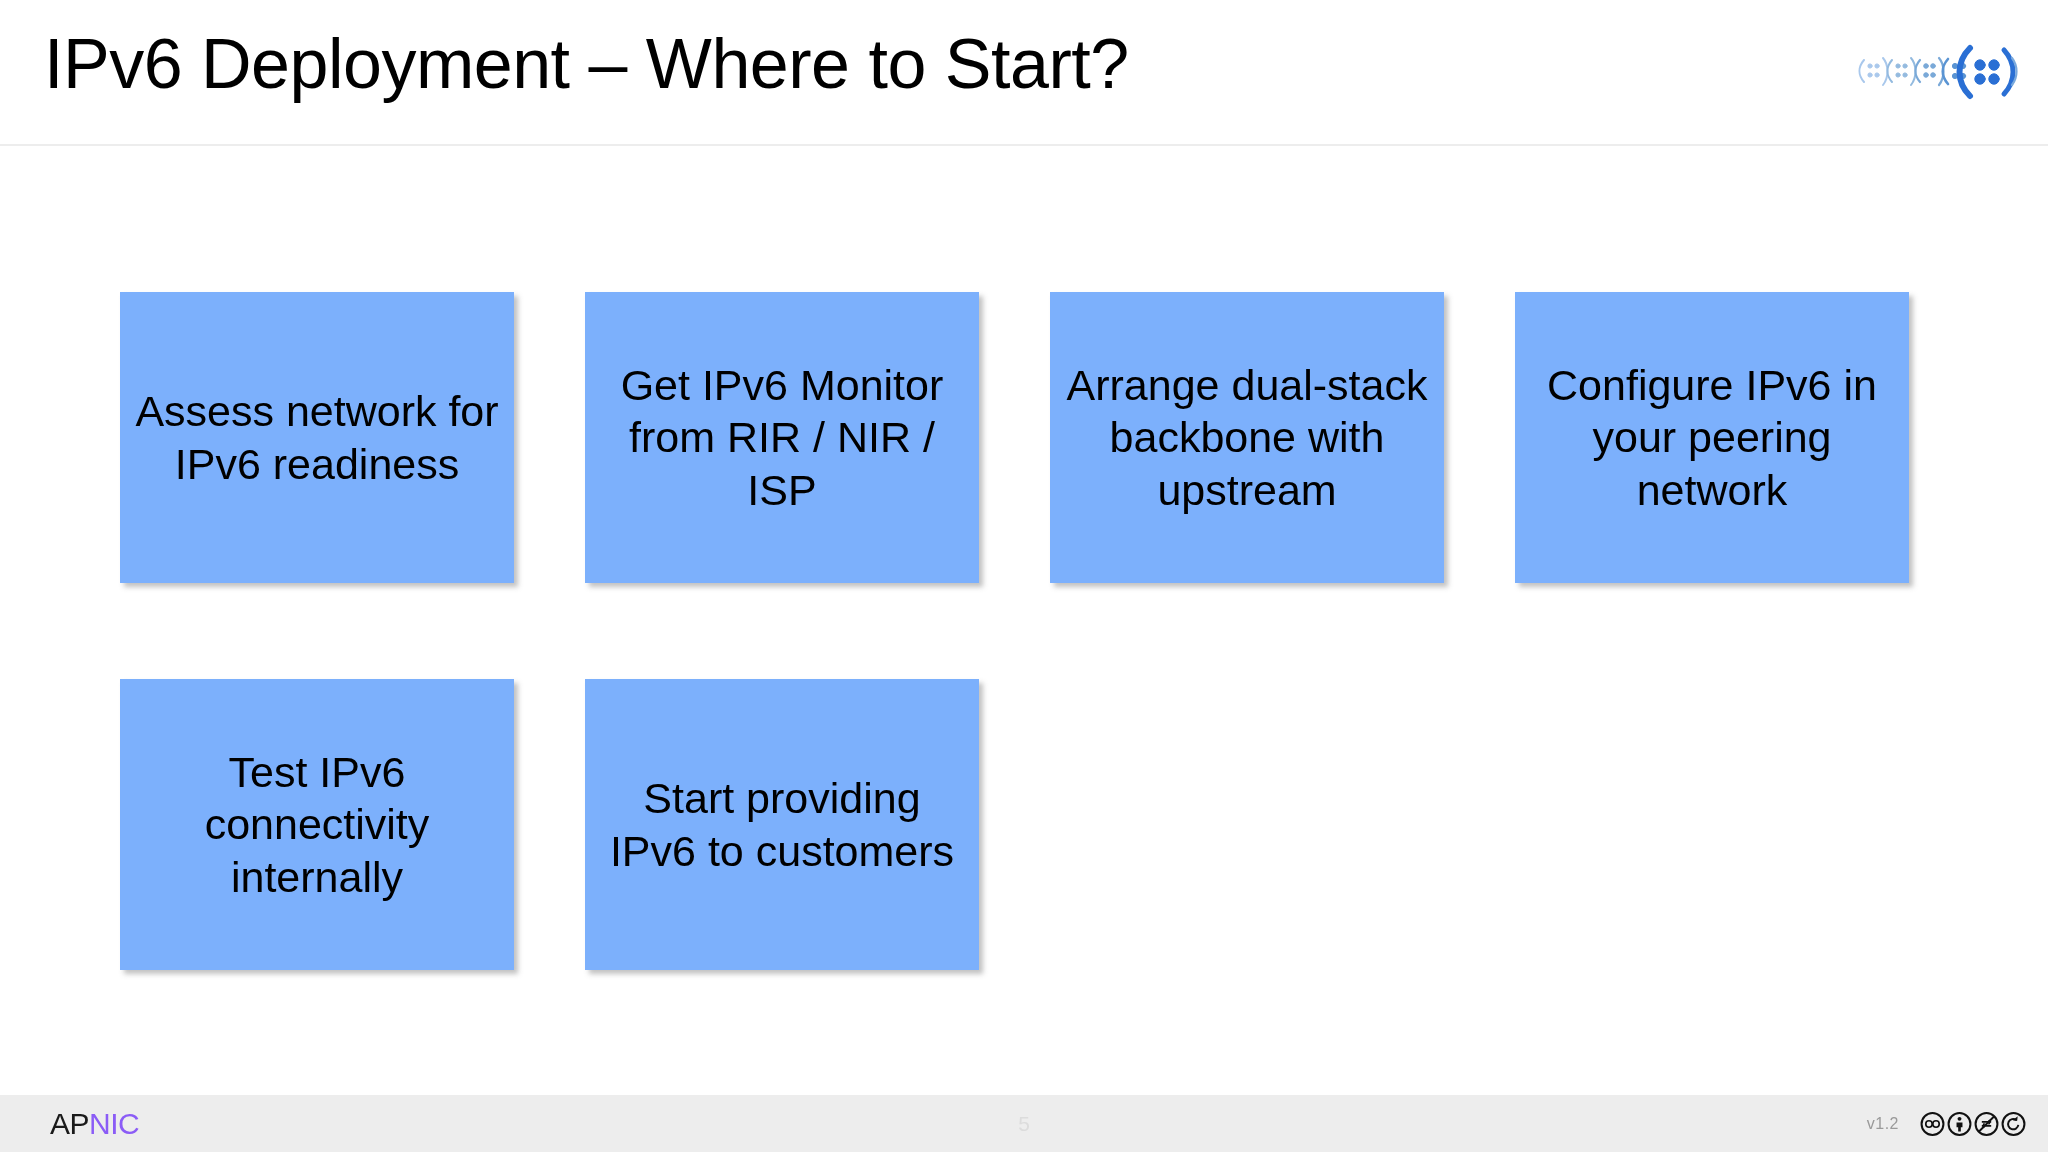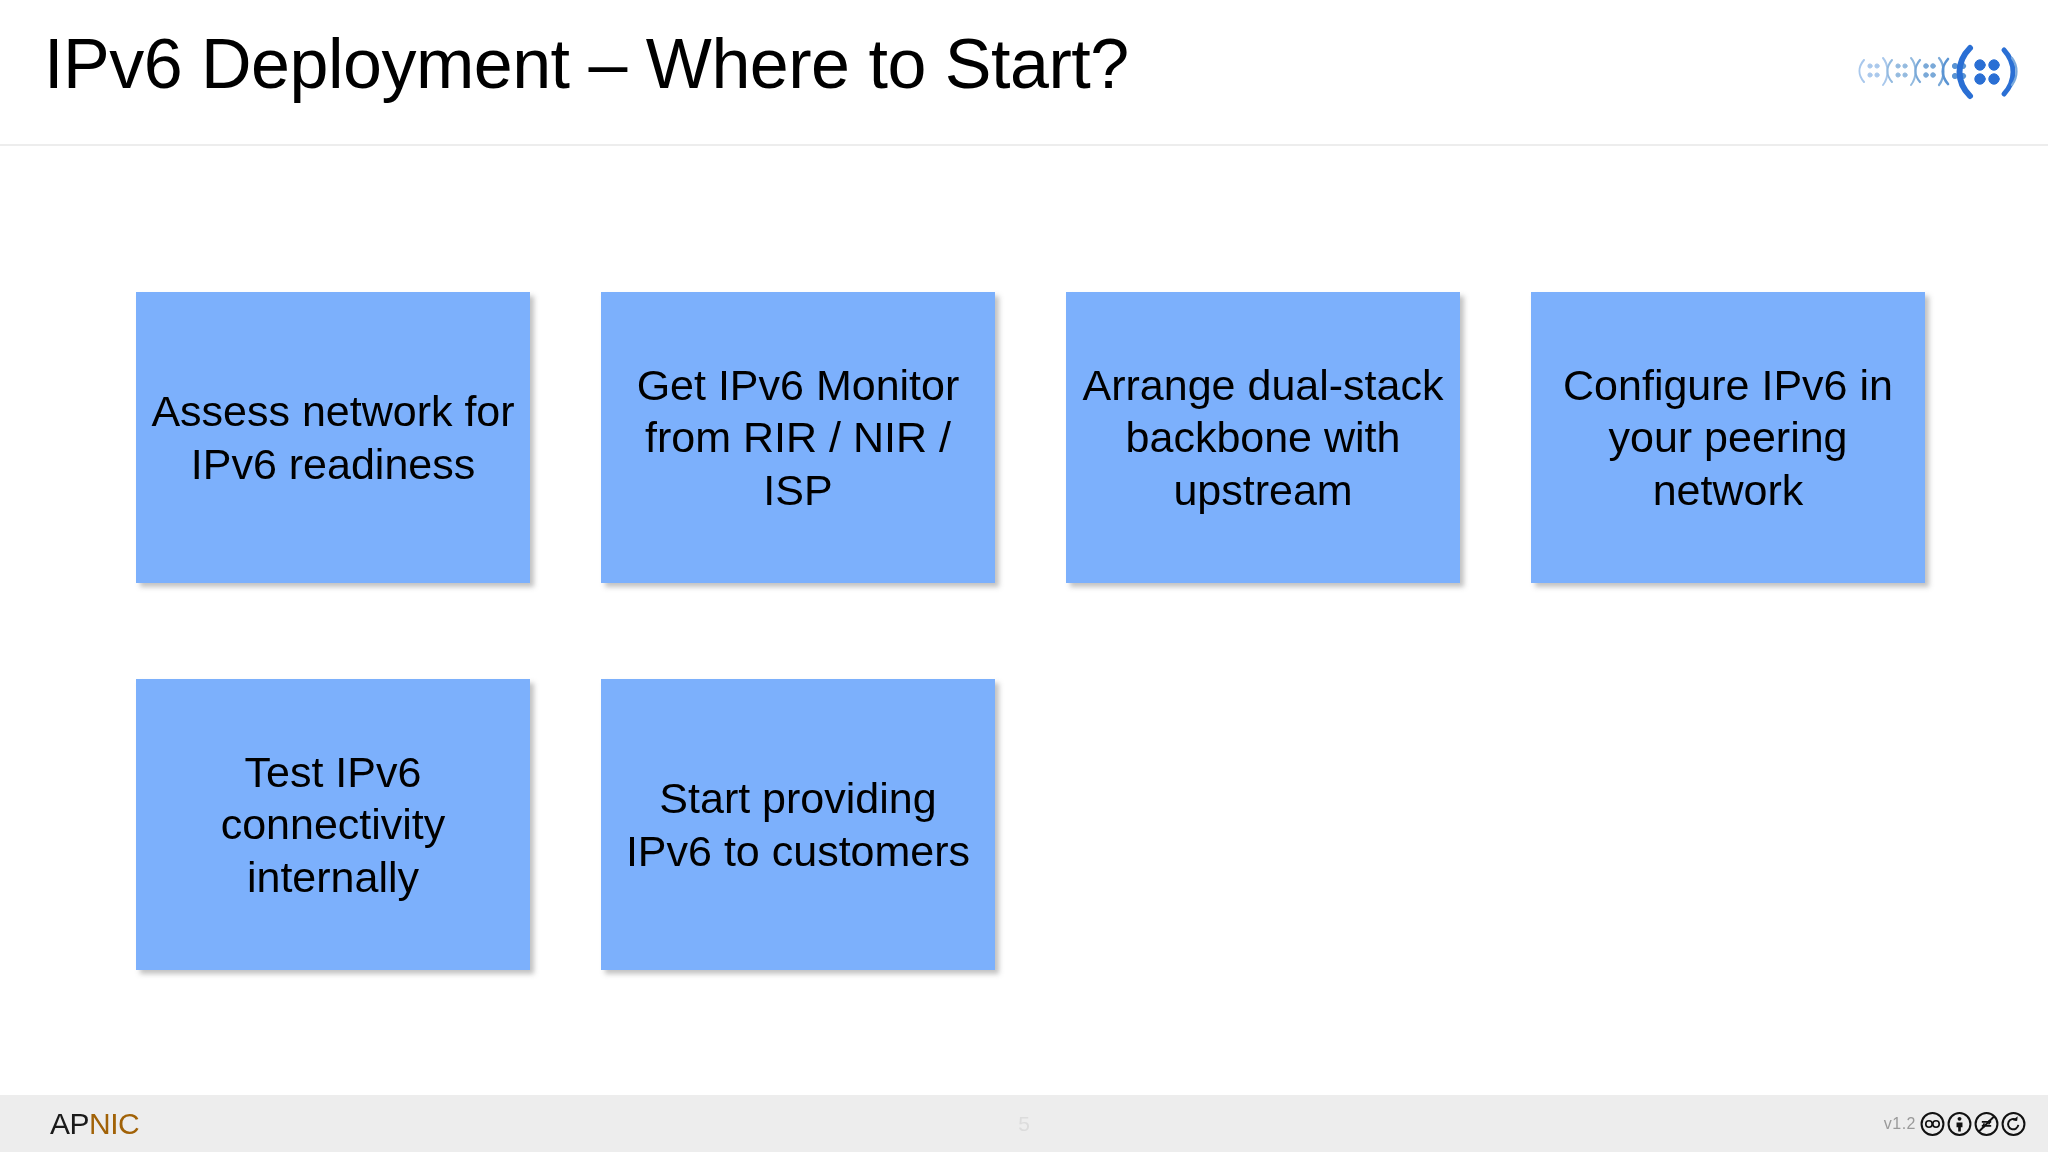--- a/index.html
+++ b/index.html
@@ -48,21 +48,21 @@
     position: absolute;
     right: 30px;
     top: 40px;
     width: 160px;
     height: 62px;
   }
 
   
   #box-grid {
     position: absolute;
-    left: 136px;
+    left: 120px;
     top: 292px;
     width: 1790px;
     display: grid;
     grid-template-columns: repeat(4, 394px);
     grid-template-rows: 291px 291px;
     column-gap: 71px;
     row-gap: 96px;
   }
 
   .step-box {
@@ -99,39 +99,39 @@
     position: absolute;
     left: 50px;
     top: 50%;
     transform: translateY(-50%);
     font-size: 30px;
     letter-spacing: -0.5px;
     color: #1a1a1a;
     white-space: nowrap;
   }
   #footer-brand .brand-ap { font-weight: 400; }
-  #footer-brand .brand-nic { font-weight: 400; color: #a16207; }
+  #footer-brand .brand-nic { font-weight: 400; color: #8b5cf6; }
 
   #footer-page-number {
     position: absolute;
     left: 50%;
     top: 50%;
     transform: translate(-50%, -50%);
     font-size: 21px;
     color: #dcdcdc;
   }
 
   #footer-right {
     position: absolute;
     right: 22px;
     top: 50%;
     transform: translateY(-50%);
     display: flex;
     align-items: center;
-    gap: 4px;
+    gap: 21px;
   }
 
   #footer-version {
     font-size: 16px;
     color: #9a9a9a;
     letter-spacing: 0.5px;
   }
 
   #cc-badges {
     display: flex;

